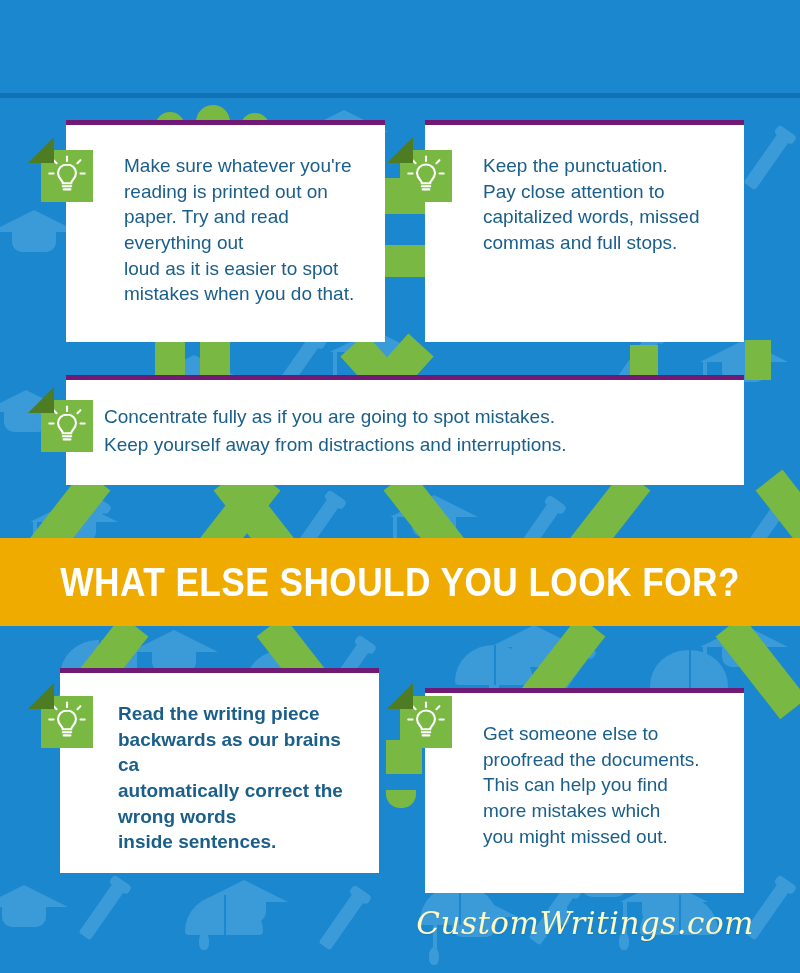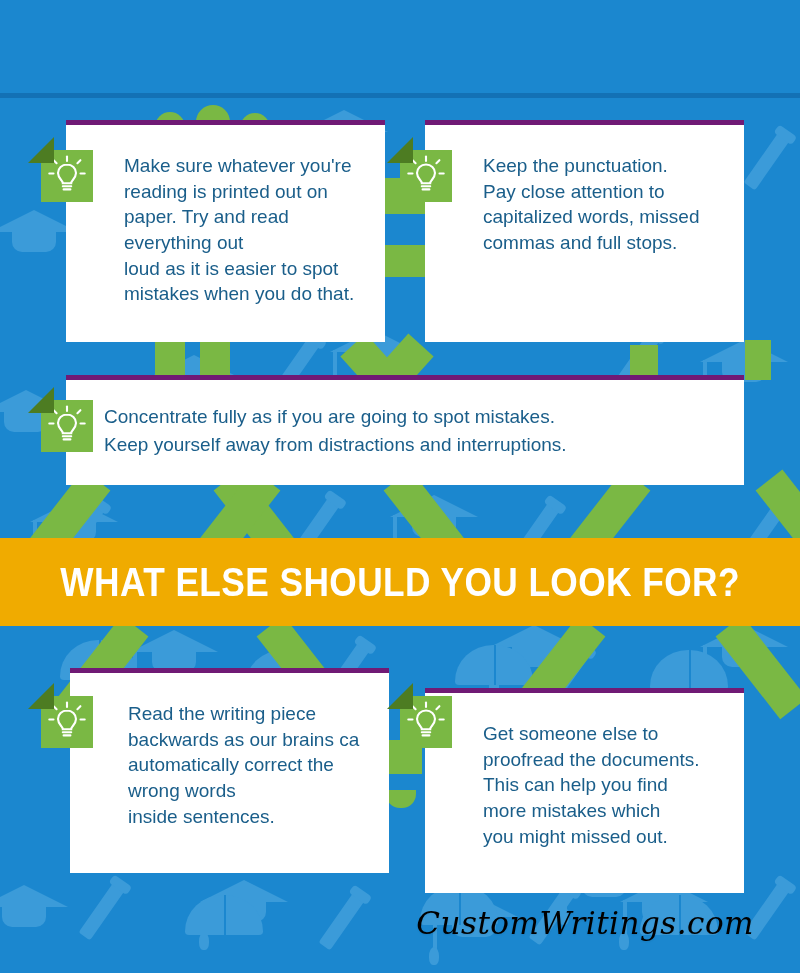--- a/index.html
+++ b/index.html
@@ -172,21 +172,21 @@
     border-top: 13px solid transparent;
     border-right: 13px solid #4d7c22;
   }
   .icon-tile svg { display: block; }
 
   
   #logo {
     position: absolute;
     right: 46px;
     bottom: 32px;
-    color: #000000;
+    color: #fef9c3;
     font-family: "DejaVu Serif", serif;
     font-style: italic;
     font-size: 31px;
     letter-spacing: 0.5px;
     z-index: 9;
     text-shadow: 0 1px 2px rgba(0,0,0,0.08);
   }
 </style>
 </head>
 <body>
@@ -411,21 +411,21 @@
         <line x1="15.6" y1="13.2" x2="12.6" y2="10.2"></line>
         <line x1="36.4" y1="13.2" x2="39.4" y2="10.2"></line>
       </g>
     </svg>
   </div>
 
   <div class="band" id="band-mid">
     <div class="band-title">WHAT ELSE SHOULD YOU LOOK FOR?</div>
   </div>
 
-  <div class="card" style="left:70px; top:668px; width:319px; height:205px;">
+  <div class="card" style="left:60px; top:668px; width:319px; height:205px;font-weight:bold;">
     <div class="card-text" style="margin:28px 14px 0 58px;">Read the writing piece
 backwards as our brains ca
 automatically correct the
 wrong words
 inside sentences.</div>
   </div>
   <div class="icon-tile" style="left:41px; top:696px;">
     <div class="icon-fold"></div>
     <svg width="52" height="52" viewBox="0 0 52 52">
       <g fill="none" stroke="#ffffff" stroke-width="2.1" stroke-linecap="round">

